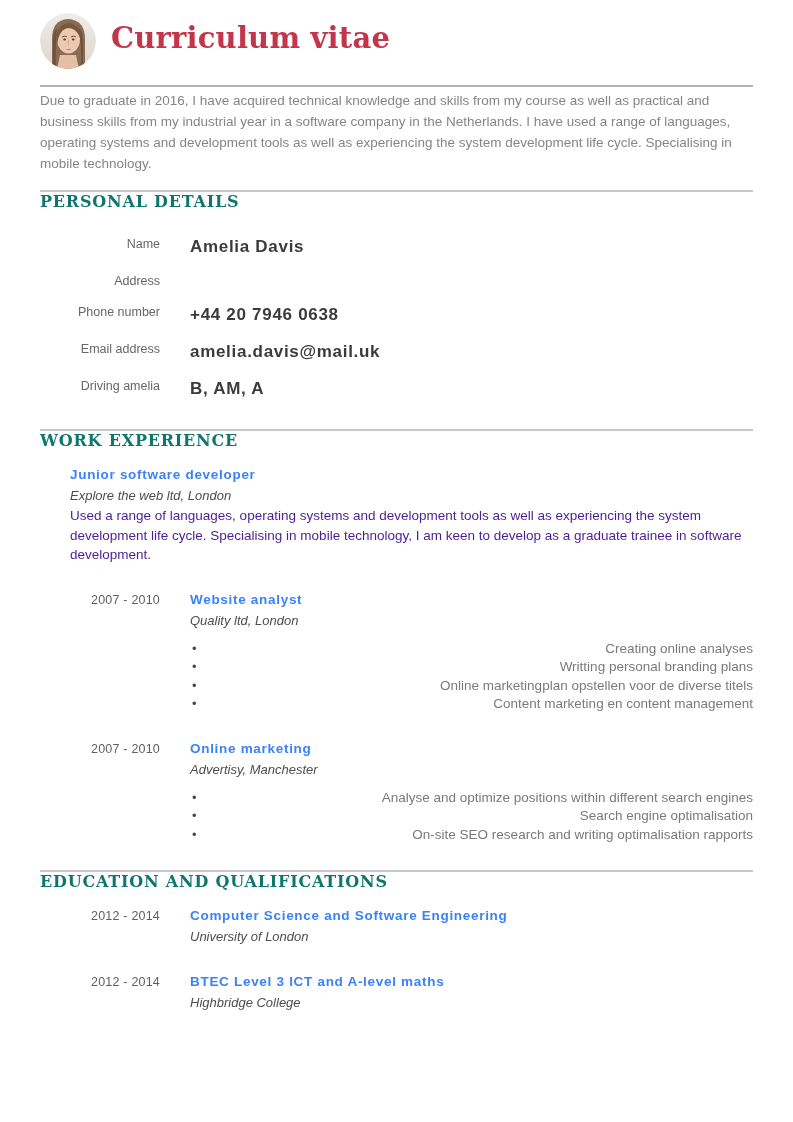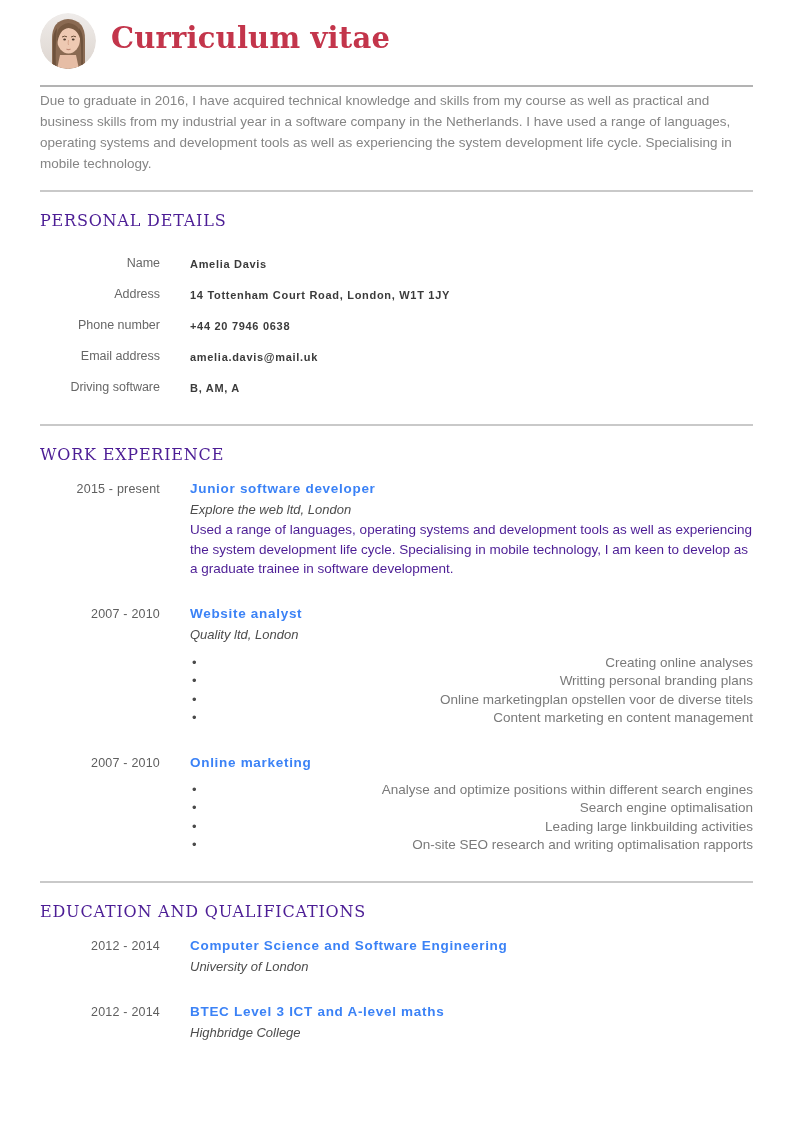--- a/index.html
+++ b/index.html
@@ -21,29 +21,28 @@
   
   .rule{border:none;border-top:2px solid #b3b3b3;margin:16px 0 0 0;}
   .rule.light{border-top-color:#c9c9c9;}
   
   .intro{
     margin-top:3px;font-size:13.5px;line-height:21px;color:#858585;
   }
   
   .section-heading{
     font-family:"DejaVu Serif","Liberation Serif",serif;
-    font-size:16px;font-weight:400;color:#4c1d95;letter-spacing:0.8px;
-    margin-top:19px;
+    font-size:16px;font-weight:700;color:#0f766e;letter-spacing:0.8px;
   }
   
   .details{margin-top:17px;}
-  .detail-row{display:flex;align-items:flex-end;padding:9px 0 8px 0;}
+  .detail-row{display:flex;align-items:flex-start;padding:9px 0 8px 0;}
   .detail-label{width:120px;text-align:right;font-size:12.5px;color:#676767;flex:0 0 120px;}
   .detail-value{
-    margin-left:30px;font-size:11px;font-weight:700;color:#3b3b3b;letter-spacing:0.7px;
+    margin-left:30px;font-size:17px;font-weight:700;color:#3b3b3b;letter-spacing:0.7px;
   }
   
   .entries{margin-top:16px;}
   .entry{display:flex;margin-bottom:26px;}
   .entry:last-child{margin-bottom:0;}
   .entry-period{
     width:120px;flex:0 0 120px;text-align:right;
     font-size:12.5px;color:#5f5f5f;padding-top:2px;letter-spacing:0.2px;
   }
   .entry-body{margin-left:30px;flex:1;}
@@ -111,45 +110,43 @@
 
   <div class="section">
     <div class="section-heading">PERSONAL DETAILS</div>
     <div class="details">
       <div class="detail-row">
         <div class="detail-label">Name</div>
         <div class="detail-value">Amelia Davis</div>
       </div>
       <div class="detail-row">
         <div class="detail-label">Address</div>
-        <div class="detail-value">14 Tottenham Court Road, London, W1T 1JY</div>
       </div>
       <div class="detail-row">
         <div class="detail-label">Phone number</div>
         <div class="detail-value">+44 20 7946 0638</div>
       </div>
       <div class="detail-row">
         <div class="detail-label">Email address</div>
         <div class="detail-value">amelia.davis@mail.uk</div>
       </div>
       <div class="detail-row">
-        <div class="detail-label">Driving software</div>
+        <div class="detail-label">Driving amelia</div>
         <div class="detail-value">B, AM, A</div>
       </div>
     </div>
   </div>
 
   <hr class="rule light" style="margin-top:22px;">
 
   <div class="section">
     <div class="section-heading">WORK EXPERIENCE</div>
     <div class="entries">
 
       <div class="entry">
-        <div class="entry-period">2015 - present</div>
         <div class="entry-body">
           <div class="entry-title">Junior software developer</div>
           <div class="entry-subtitle">Explore the web ltd, London</div>
           <div class="entry-desc">Used a range of languages, operating systems and development tools as well as experiencing the system development life cycle. Specialising in mobile technology, I am keen to develop as a graduate trainee in software development.</div>
         </div>
       </div>
 
       <div class="entry">
         <div class="entry-period">2007 - 2010</div>
         <div class="entry-body">
@@ -161,24 +158,24 @@
             <li>Online marketingplan opstellen voor de diverse titels</li>
             <li>Content marketing en content management</li>
           </ul>
         </div>
       </div>
 
       <div class="entry">
         <div class="entry-period">2007 - 2010</div>
         <div class="entry-body">
           <div class="entry-title">Online marketing</div>
+          <div class="entry-subtitle">Advertisy, Manchester</div>
           <ul class="entry-bullets">
             <li>Analyse and optimize positions within different search engines</li>
             <li>Search engine optimalisation</li>
-            <li>Leading large linkbuilding activities</li>
             <li>On-site SEO research and writing optimalisation rapports</li>
           </ul>
         </div>
       </div>
 
     </div>
   </div>
 
   <hr class="rule light" style="margin-top:26px;">
 

